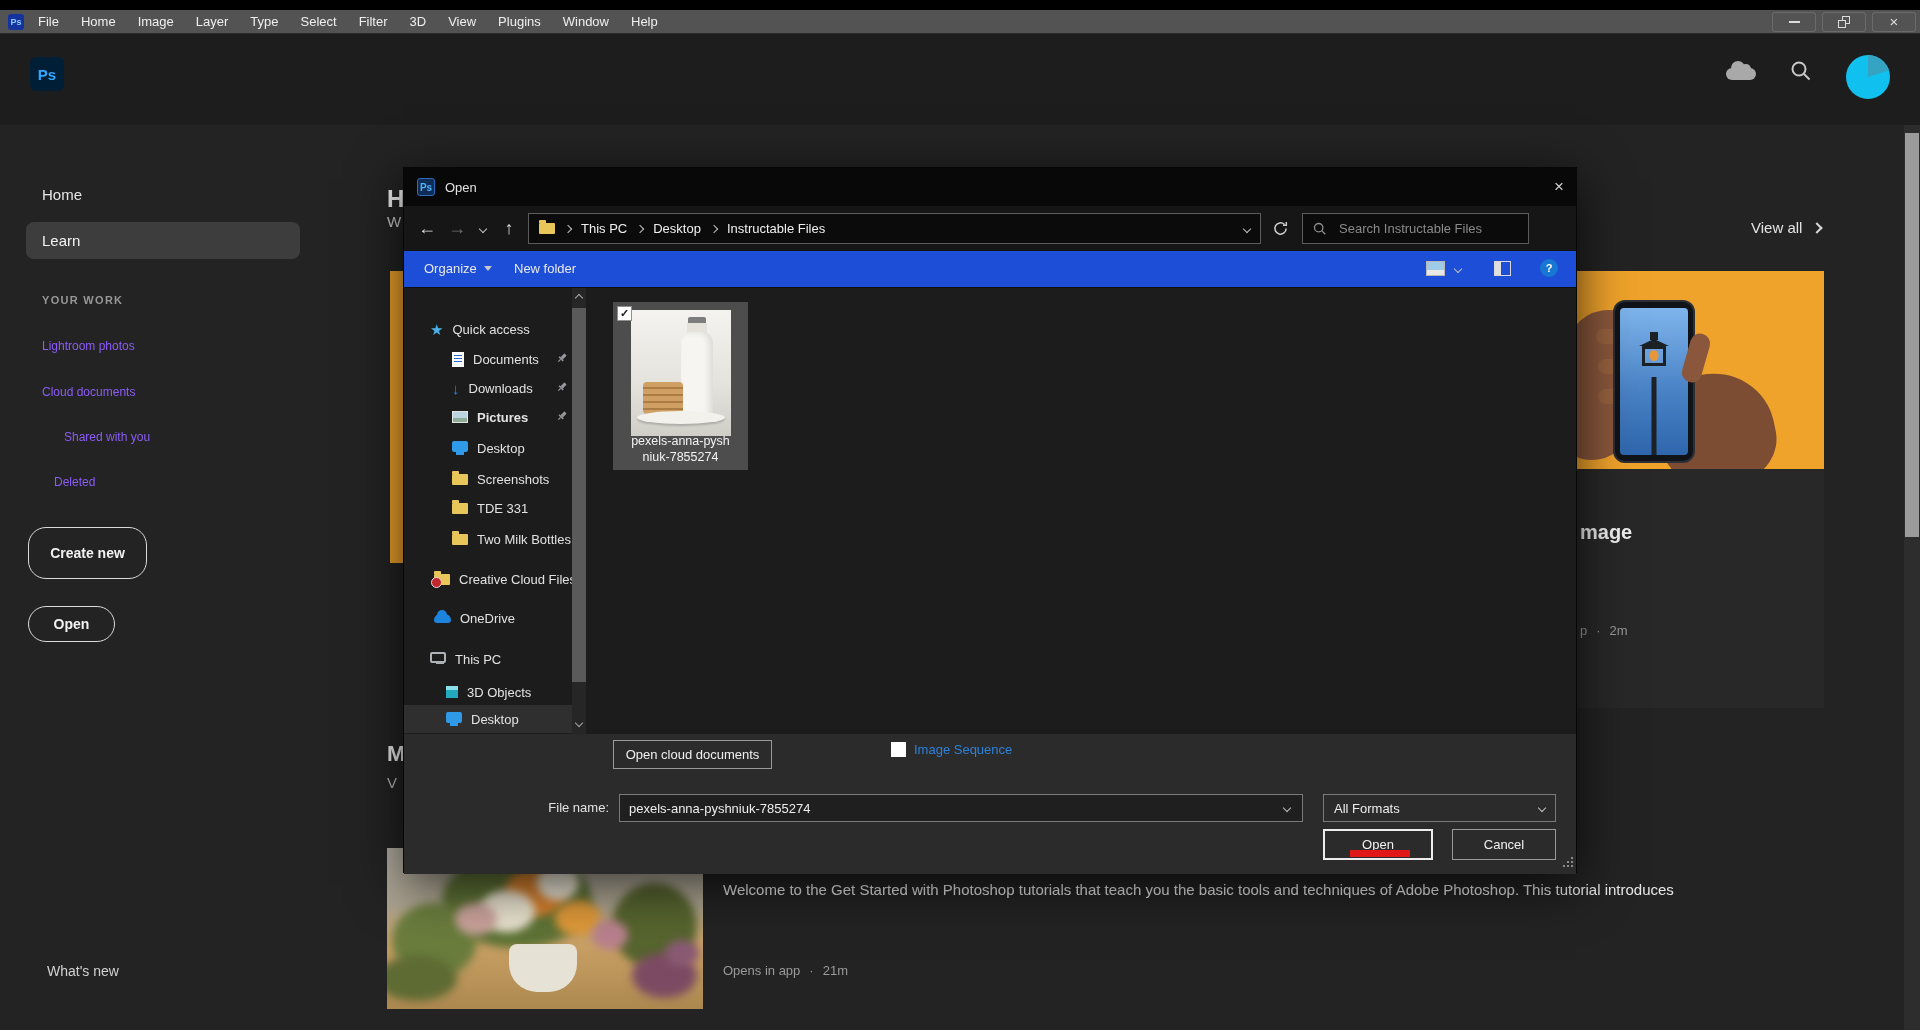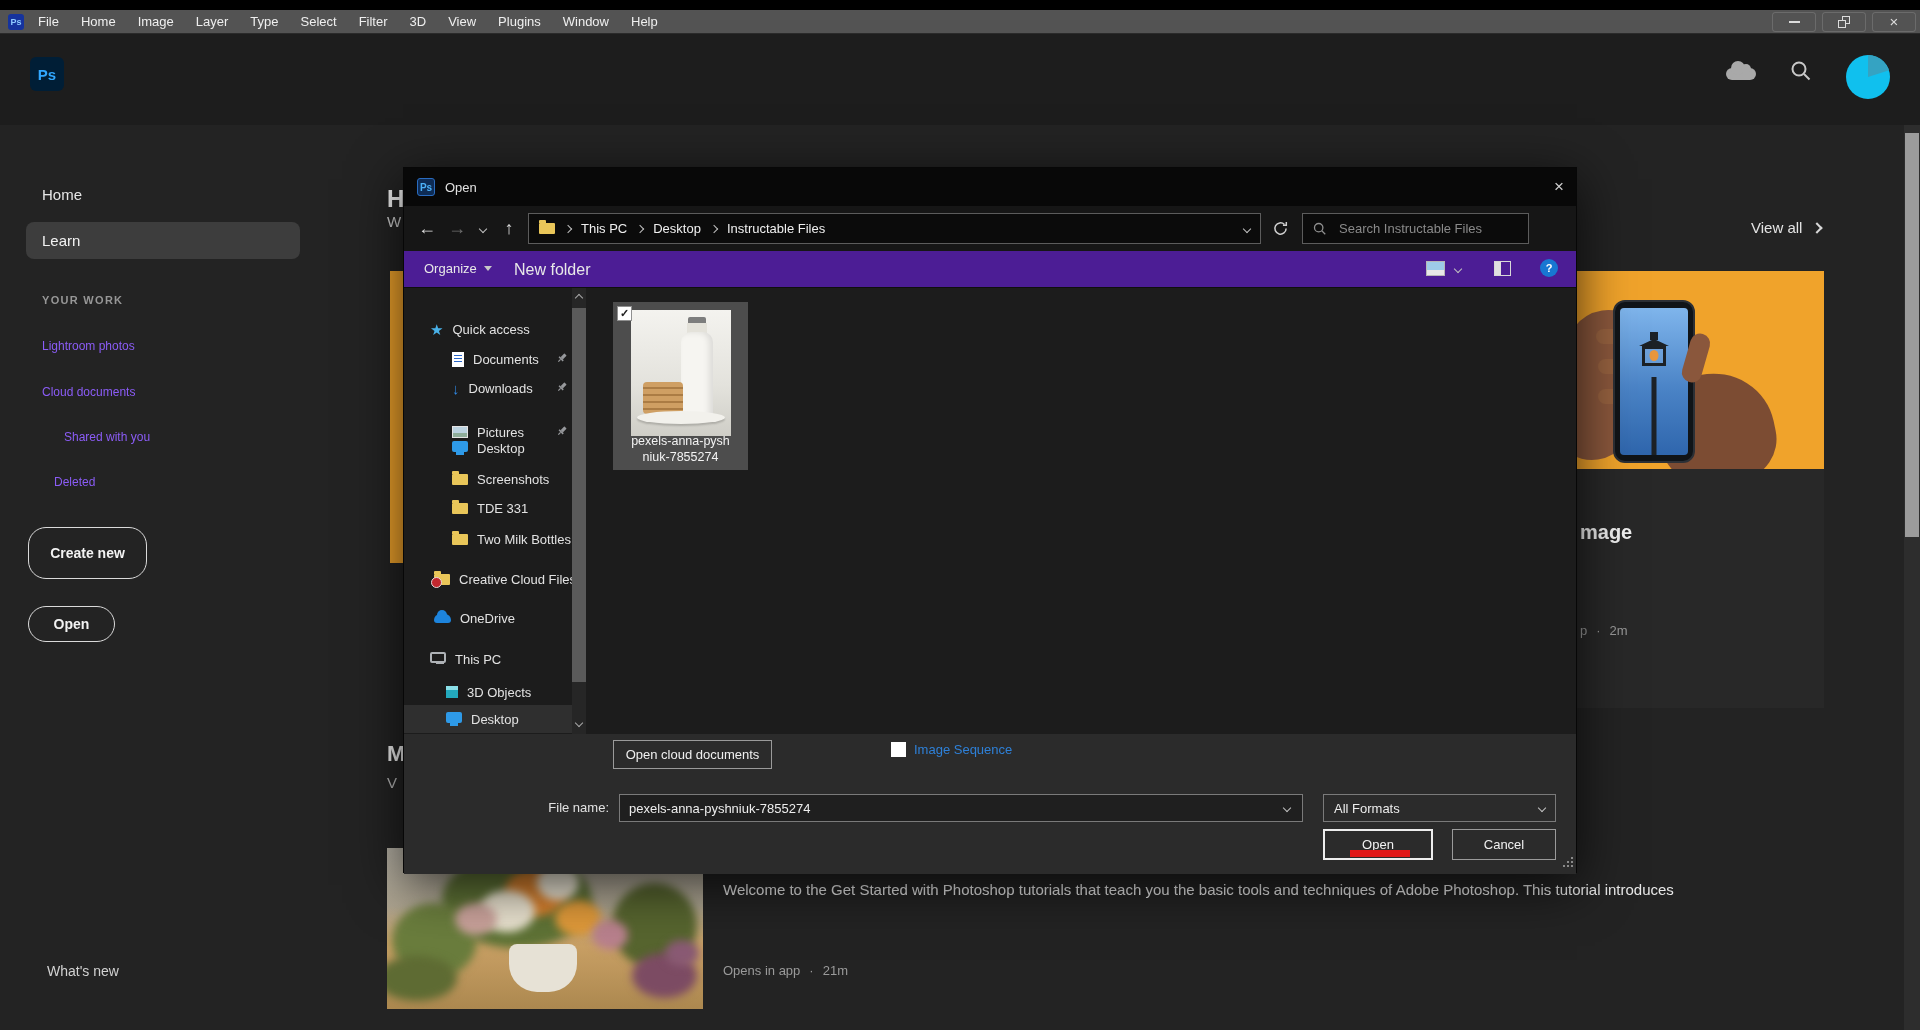--- a/index.html
+++ b/index.html
@@ -99,24 +99,24 @@
   .i-folder{width:16px;height:11px;background:#e9c659;border-radius:1px;position:relative;flex:0 0 auto;}
   .i-folder::before{content:'';position:absolute;top:-3px;left:0;width:7px;height:3px;background:#e9c659;border-radius:1px 1px 0 0;}
   .crumb{font-size:13px;color:#f0f0f0;white-space:nowrap;}
   .addr .spacer{flex:1;}
   .refresh{margin-left:12px;display:flex;}
   .searchbox{width:227px;height:31px;margin-left:14px;border:1px solid #5c5c5c;background:#0b0b0b;
              display:flex;align-items:center;gap:10px;padding:0 10px;}
   .searchbox input{flex:1;background:transparent;border:none;outline:none;color:#d2d2d2;font-size:13px;font-family:inherit;min-width:0;}
   .searchbox input::placeholder{color:#8a8a8a;}
 
-  .dlg-toolbar{position:absolute;left:0;top:83px;width:100%;height:37px;background:#4c1d95;border-bottom:1px solid #0f0f0f;}
+  .dlg-toolbar{position:absolute;left:0;top:83px;width:100%;height:37px;background:#1d4ed8;border-bottom:1px solid #0f0f0f;}
   .organize{position:absolute;left:20px;top:10px;display:flex;align-items:center;gap:7px;color:#e8e8e8;font-size:13px;}
   .tri{width:0;height:0;border-left:4px solid transparent;border-right:4px solid transparent;border-top:5px solid #c8c8c8;}
-  .newfolder{position:absolute;left:110px;top:10px;color:#e8e8e8;font-size:16px;}
+  .newfolder{position:absolute;left:110px;top:10px;color:#e8e8e8;font-size:13px;}
   .tb-view{position:absolute;left:1022px;top:10px;width:19px;height:15px;border:1px solid #b8b8b8;
            background:linear-gradient(180deg,#9ecbe8 0 58%,#e8e8e8 58%);}
   .tb-caret{position:absolute;left:1051px;top:15px;}
   .tb-panes{position:absolute;left:1090px;top:10px;width:17px;height:15px;border:1px solid #d8d8d8;
             background:linear-gradient(90deg,#e0e0e0 0 42%,transparent 42%);}
   .tb-help{position:absolute;left:1136px;top:8px;width:18px;height:18px;border-radius:50%;background:#1877d2;color:#fff;
            font-size:11px;font-weight:bold;display:flex;align-items:center;justify-content:center;}
 
   .dlg-body{position:absolute;left:0;top:120px;width:100%;height:446px;background:#1c1c1c;}
   .srow{position:absolute;left:0;width:168px;height:28px;display:flex;align-items:center;gap:9px;
@@ -379,21 +379,21 @@
         <span class="i-dl">↓</span>
         <span>Downloads</span>
         <span class="pin"><svg width="12" height="12" viewBox="0 0 12 12">
               <g fill="#97999c" transform="rotate(45 6 6)">
                 <rect x="4.4" y="1" width="3.2" height="5.4" rx="0.6"></rect>
                 <rect x="3.1" y="6.4" width="5.8" height="1.6"></rect>
                 <rect x="5.4" y="8" width="1.2" height="3.2"></rect>
               </g>
             </svg></span>
       </div>
-      <div class="srow child" style="top:130px;">
+      <div class="srow child" style="top:115px;font-weight:bold;">
         <span class="i-pic"></span>
         <span>Pictures</span>
         <span class="pin"><svg width="12" height="12" viewBox="0 0 12 12">
               <g fill="#97999c" transform="rotate(45 6 6)">
                 <rect x="4.4" y="1" width="3.2" height="5.4" rx="0.6"></rect>
                 <rect x="3.1" y="6.4" width="5.8" height="1.6"></rect>
                 <rect x="5.4" y="8" width="1.2" height="3.2"></rect>
               </g>
             </svg></span>
       </div>

